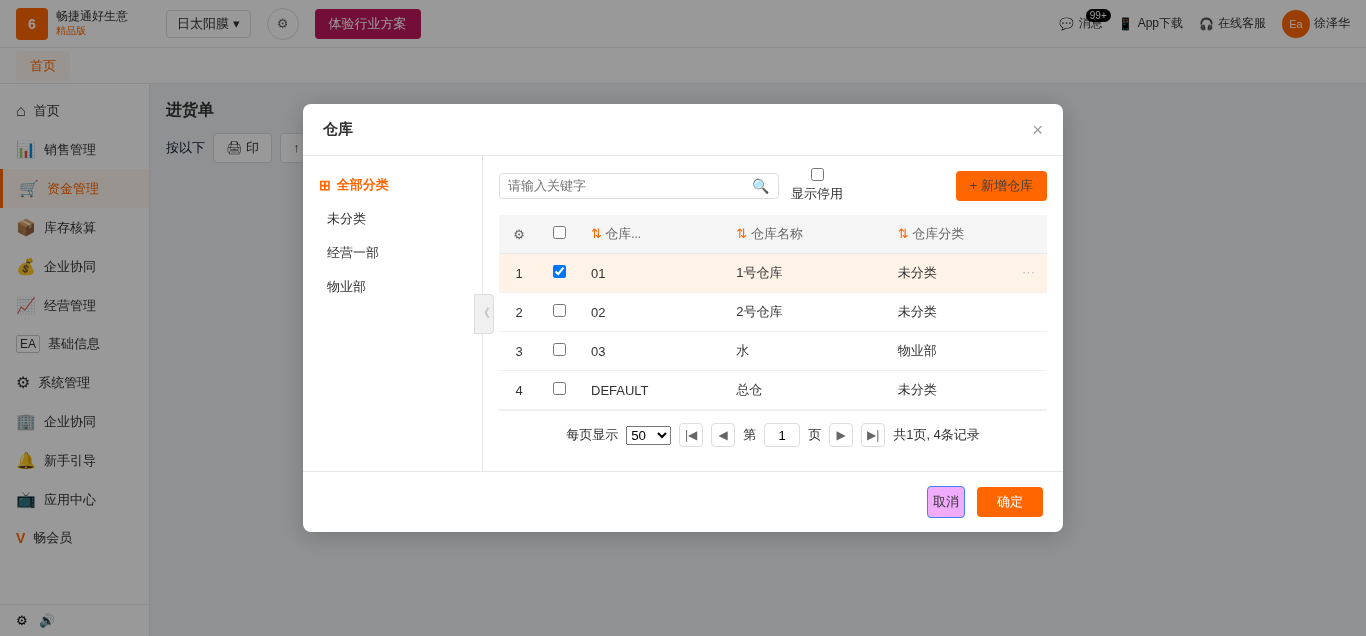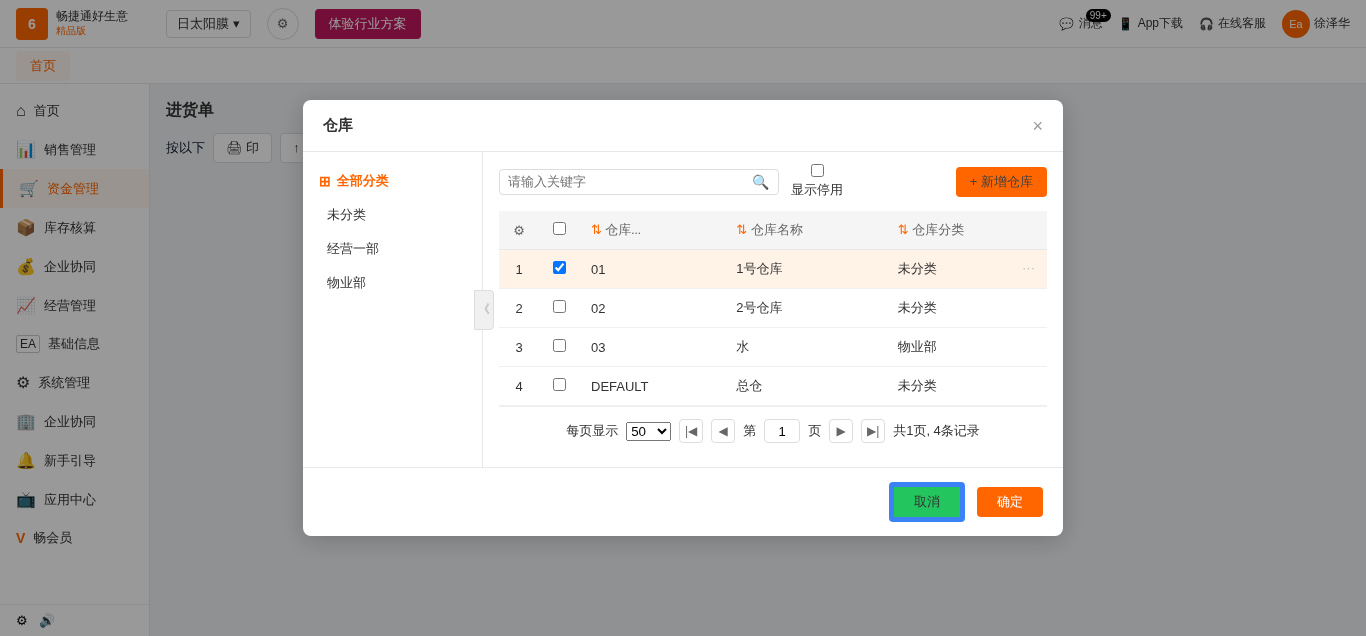--- a/index.html
+++ b/index.html
@@ -223,22 +223,22 @@
       border: 1px solid #ddd; border-radius: 4px; width: 36px; height: 24px;
       text-align: center; font-size: 13px; outline: none;
     }
 
     
     .dialog-footer {
       padding: 14px 20px; border-top: 1px solid #e8e8e8;
       display: flex; align-items: center; justify-content: flex-end; gap: 12px;
     }
     .cancel-btn {
-      padding: 6px 20px; border: 5px solid #3b82f6; border-radius: 4px;
-      background: #22c55e; cursor: pointer; font-size: 13px; color: #333;
+      padding: 6px 5px; border: 1px solid #3b82f6; border-radius: 4px;
+      background: #f0abfc; cursor: pointer; font-size: 13px; color: #333;
     }
     .confirm-btn {
       padding: 6px 20px; border: none; border-radius: 4px;
       background: #f60; color: #fff; cursor: pointer; font-size: 13px;
     }
     
     .checkbox-cell input[type=checkbox] { cursor: pointer; }
   </style>
 </head>
 <body>

